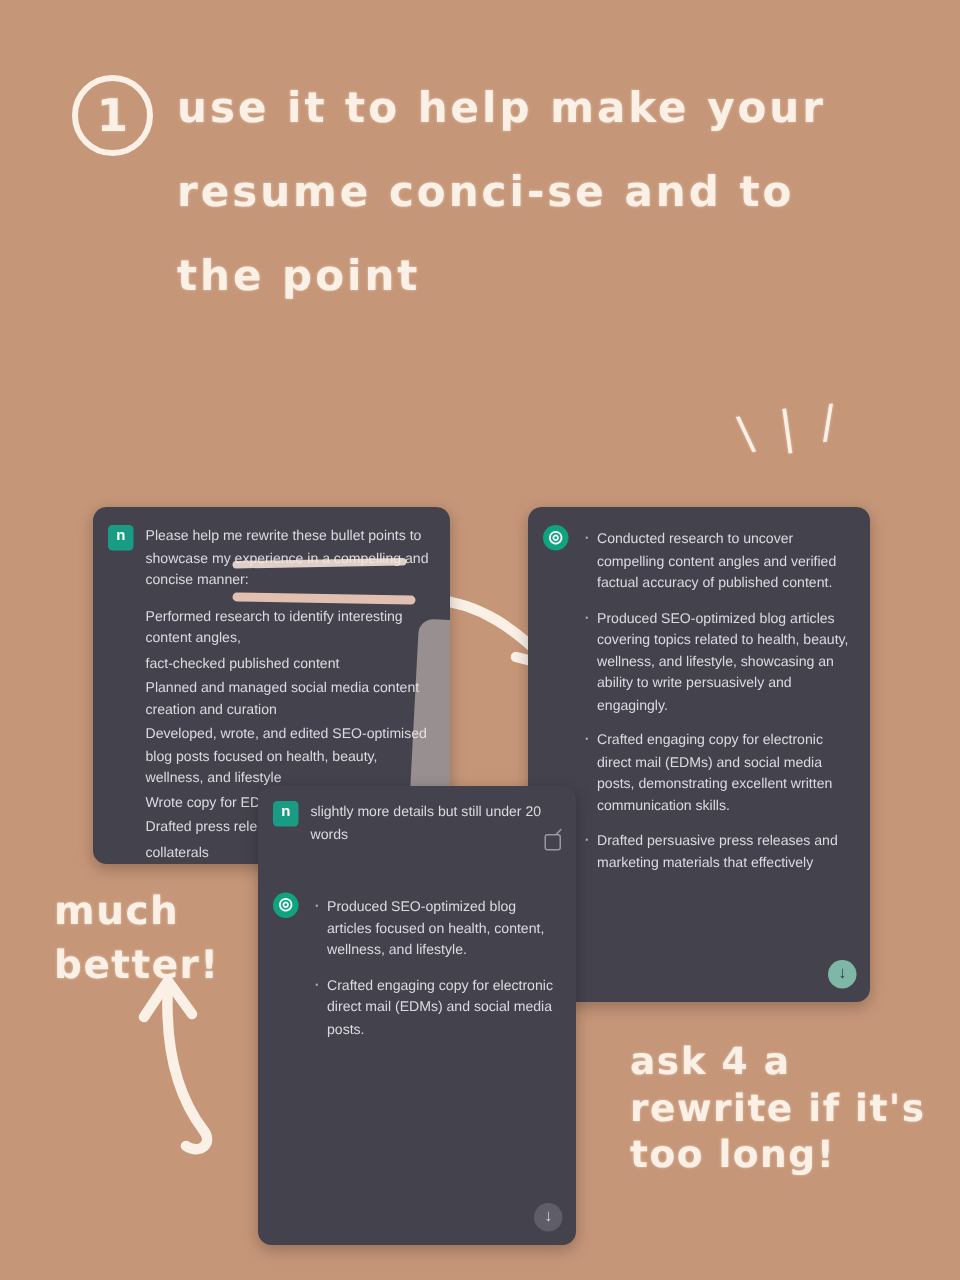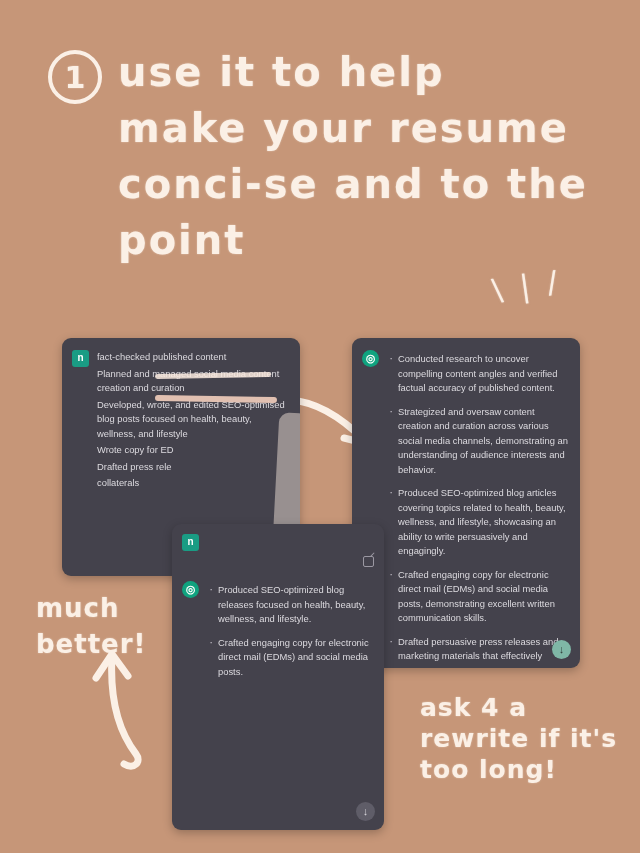--- a/index.html
+++ b/index.html
@@ -21,21 +21,21 @@
     letter-spacing: 1px;
     text-shadow: 0 0 2px rgba(251,240,230,.55);
     line-height: 1.12;
     white-space: pre-line;
     text-transform: lowercase;
   }
 
   #headline {
     left: 118px; top: 44px;
     width: 470px;
-    font-size: 40px;
+    font-size: 28px;
     line-height: 56px;
     letter-spacing: 2px;
     text-align: left;
   }
 
   #step-circle {
     position: absolute;
     left: 48px; top: 50px;
     width: 54px; height: 54px;
     border: 4px solid #fbf0e6;
@@ -161,58 +161,62 @@
 
 <svg class="arrow" id="arrow-up" width="90" height="130" viewBox="0 0 90 130">
   <path d="M32,8 C30,44 36,80 56,106 C62,114 54,122 44,116" stroke="#fbf0e6" stroke-width="7" fill="none" stroke-linecap="round"></path>
   <path d="M16,30 L32,6 L48,28" stroke="#fbf0e6" stroke-width="7" fill="none" stroke-linecap="round" stroke-linejoin="round"></path>
 </svg>
 
 <div class="panel" id="panel-left">
   <div class="msg">
     <div class="avatar user">n</div>
     <div class="msg-body">
+      <p>Please help me rewrite these bullet points to showcase my experience in a compelling and concise manner:</p>
+      <p class="gap">Performed research to identify interesting content angles,</p>
       <p>fact-checked published content</p>
       <p>Planned and managed social media content creation and curation</p>
       <p>Developed, wrote, and edited SEO-optimised blog posts focused on health, beauty, wellness, and lifestyle</p>
       <p>Wrote copy for ED</p>
       <p>Drafted press rele</p>
       <p>collaterals</p>
     </div>
   </div>
   <div class="scribble" style="left:93px; top:35px; width:116px; transform:rotate(-1deg);"></div>
   <div class="scribble pinkish" style="left:93px; top:58px; width:122px; height:6px; transform:rotate(1deg);"></div>
   <div class="scribble" style="left:214px; top:75px; width:30px; height:130px; border-radius:10px; opacity:.55; transform:rotate(3deg);"></div>
 </div>
 
 <div class="panel" id="panel-right">
   <div class="msg">
     <div class="avatar bot">◎</div>
     <div class="msg-body">
       <ul class="bullets">
         <li>Conducted research to uncover compelling content angles and verified factual accuracy of published content.</li>
-        <li>Strategized and oversaw content creation and curation across various social media channels, demonstrating an understanding of audience interests and behavior.</li>
         <li>Produced SEO-optimized blog articles covering topics related to health, beauty, wellness, and lifestyle, showcasing an ability to write persuasively and engagingly.</li>
         <li>Crafted engaging copy for electronic direct mail (EDMs) and social media posts, demonstrating excellent written communication skills.</li>
         <li>Drafted persuasive press releases and marketing materials that effectively</li>
       </ul>
     </div>
   </div>
   <div class="down-btn">↓</div>
 </div>
 
 <div class="panel" id="panel-mid">
   <div class="msg tight">
     <div class="avatar user">n</div>
+    <div class="msg-body">
+      <p>slightly more details but still under 20 words</p>
+    </div>
   </div>
   <div class="copy-icon" style="top:32px; bottom:auto;"></div>
   <div class="msg" style="padding-top:26px;">
     <div class="avatar bot">◎</div>
     <div class="msg-body">
       <ul class="bullets">
-        <li>Produced SEO-optimized blog releases focused on health, beauty, wellness, and lifestyle.</li>
+        <li>Produced SEO-optimized blog articles focused on health, content, wellness, and lifestyle.</li>
         <li>Crafted engaging copy for electronic direct mail (EDMs) and social media posts.</li>
 
       </ul>
     </div>
   </div>
   <div class="down-btn dark">↓</div>
 </div>
 
 </body></html>

